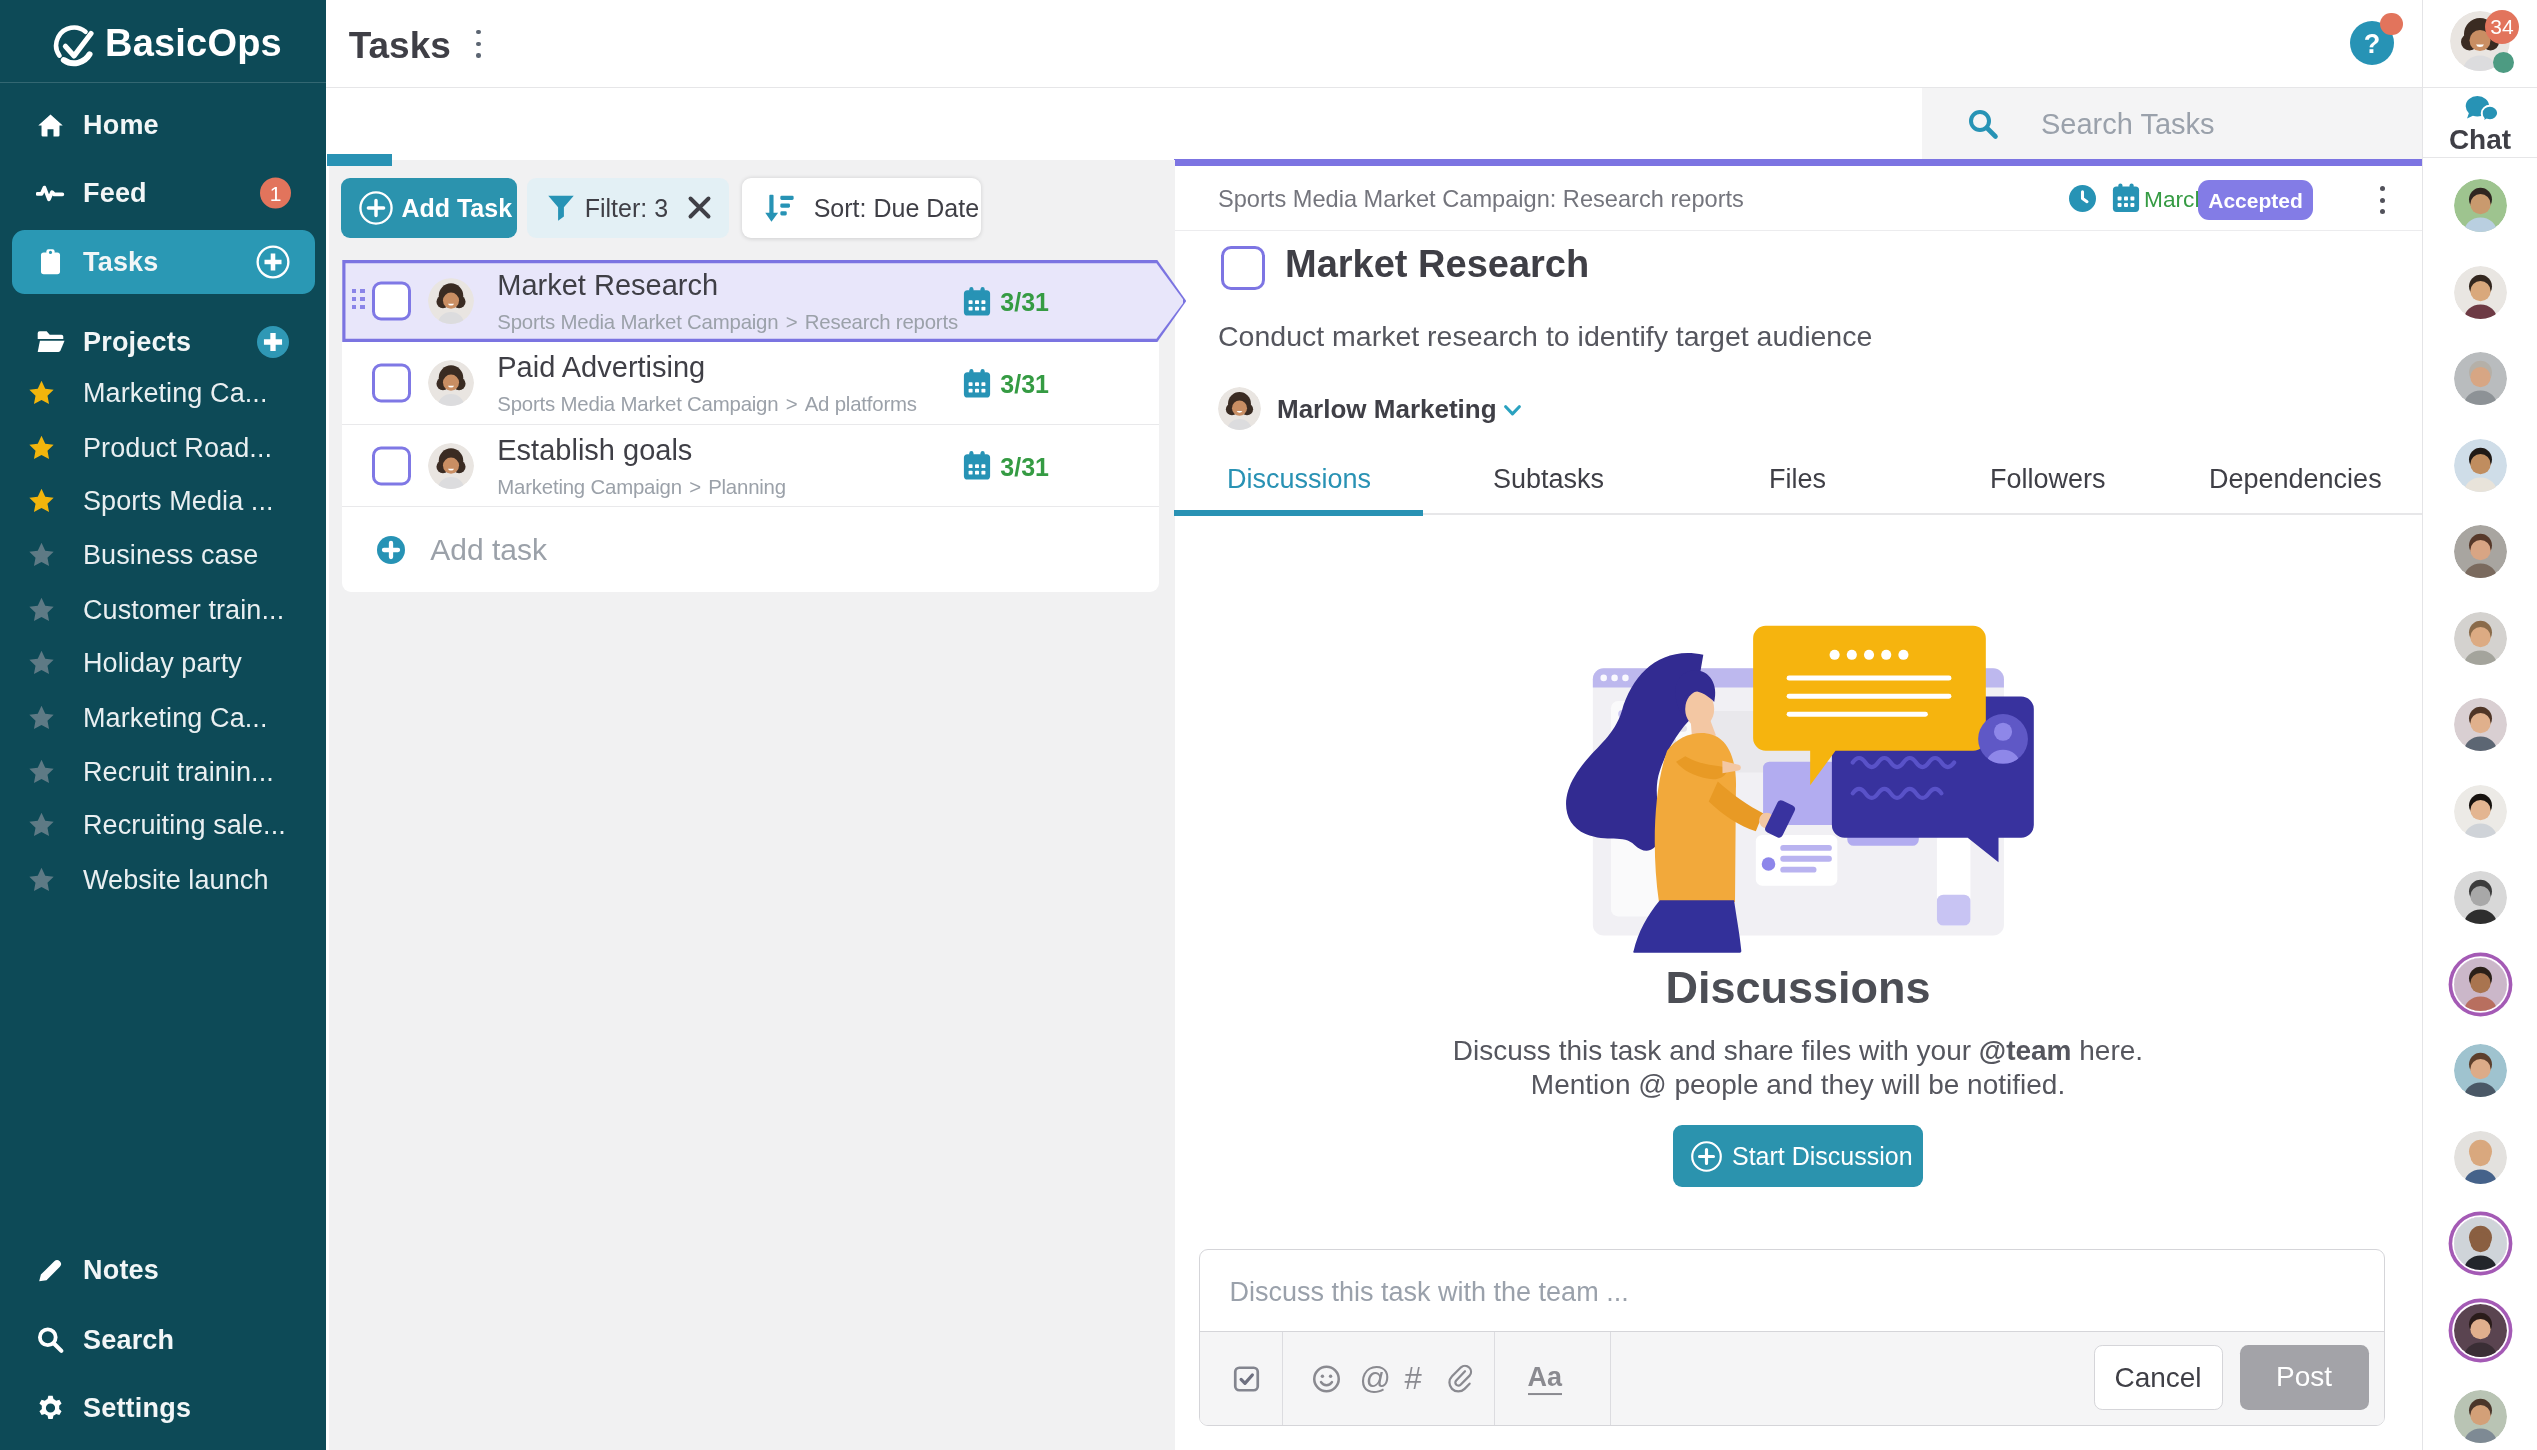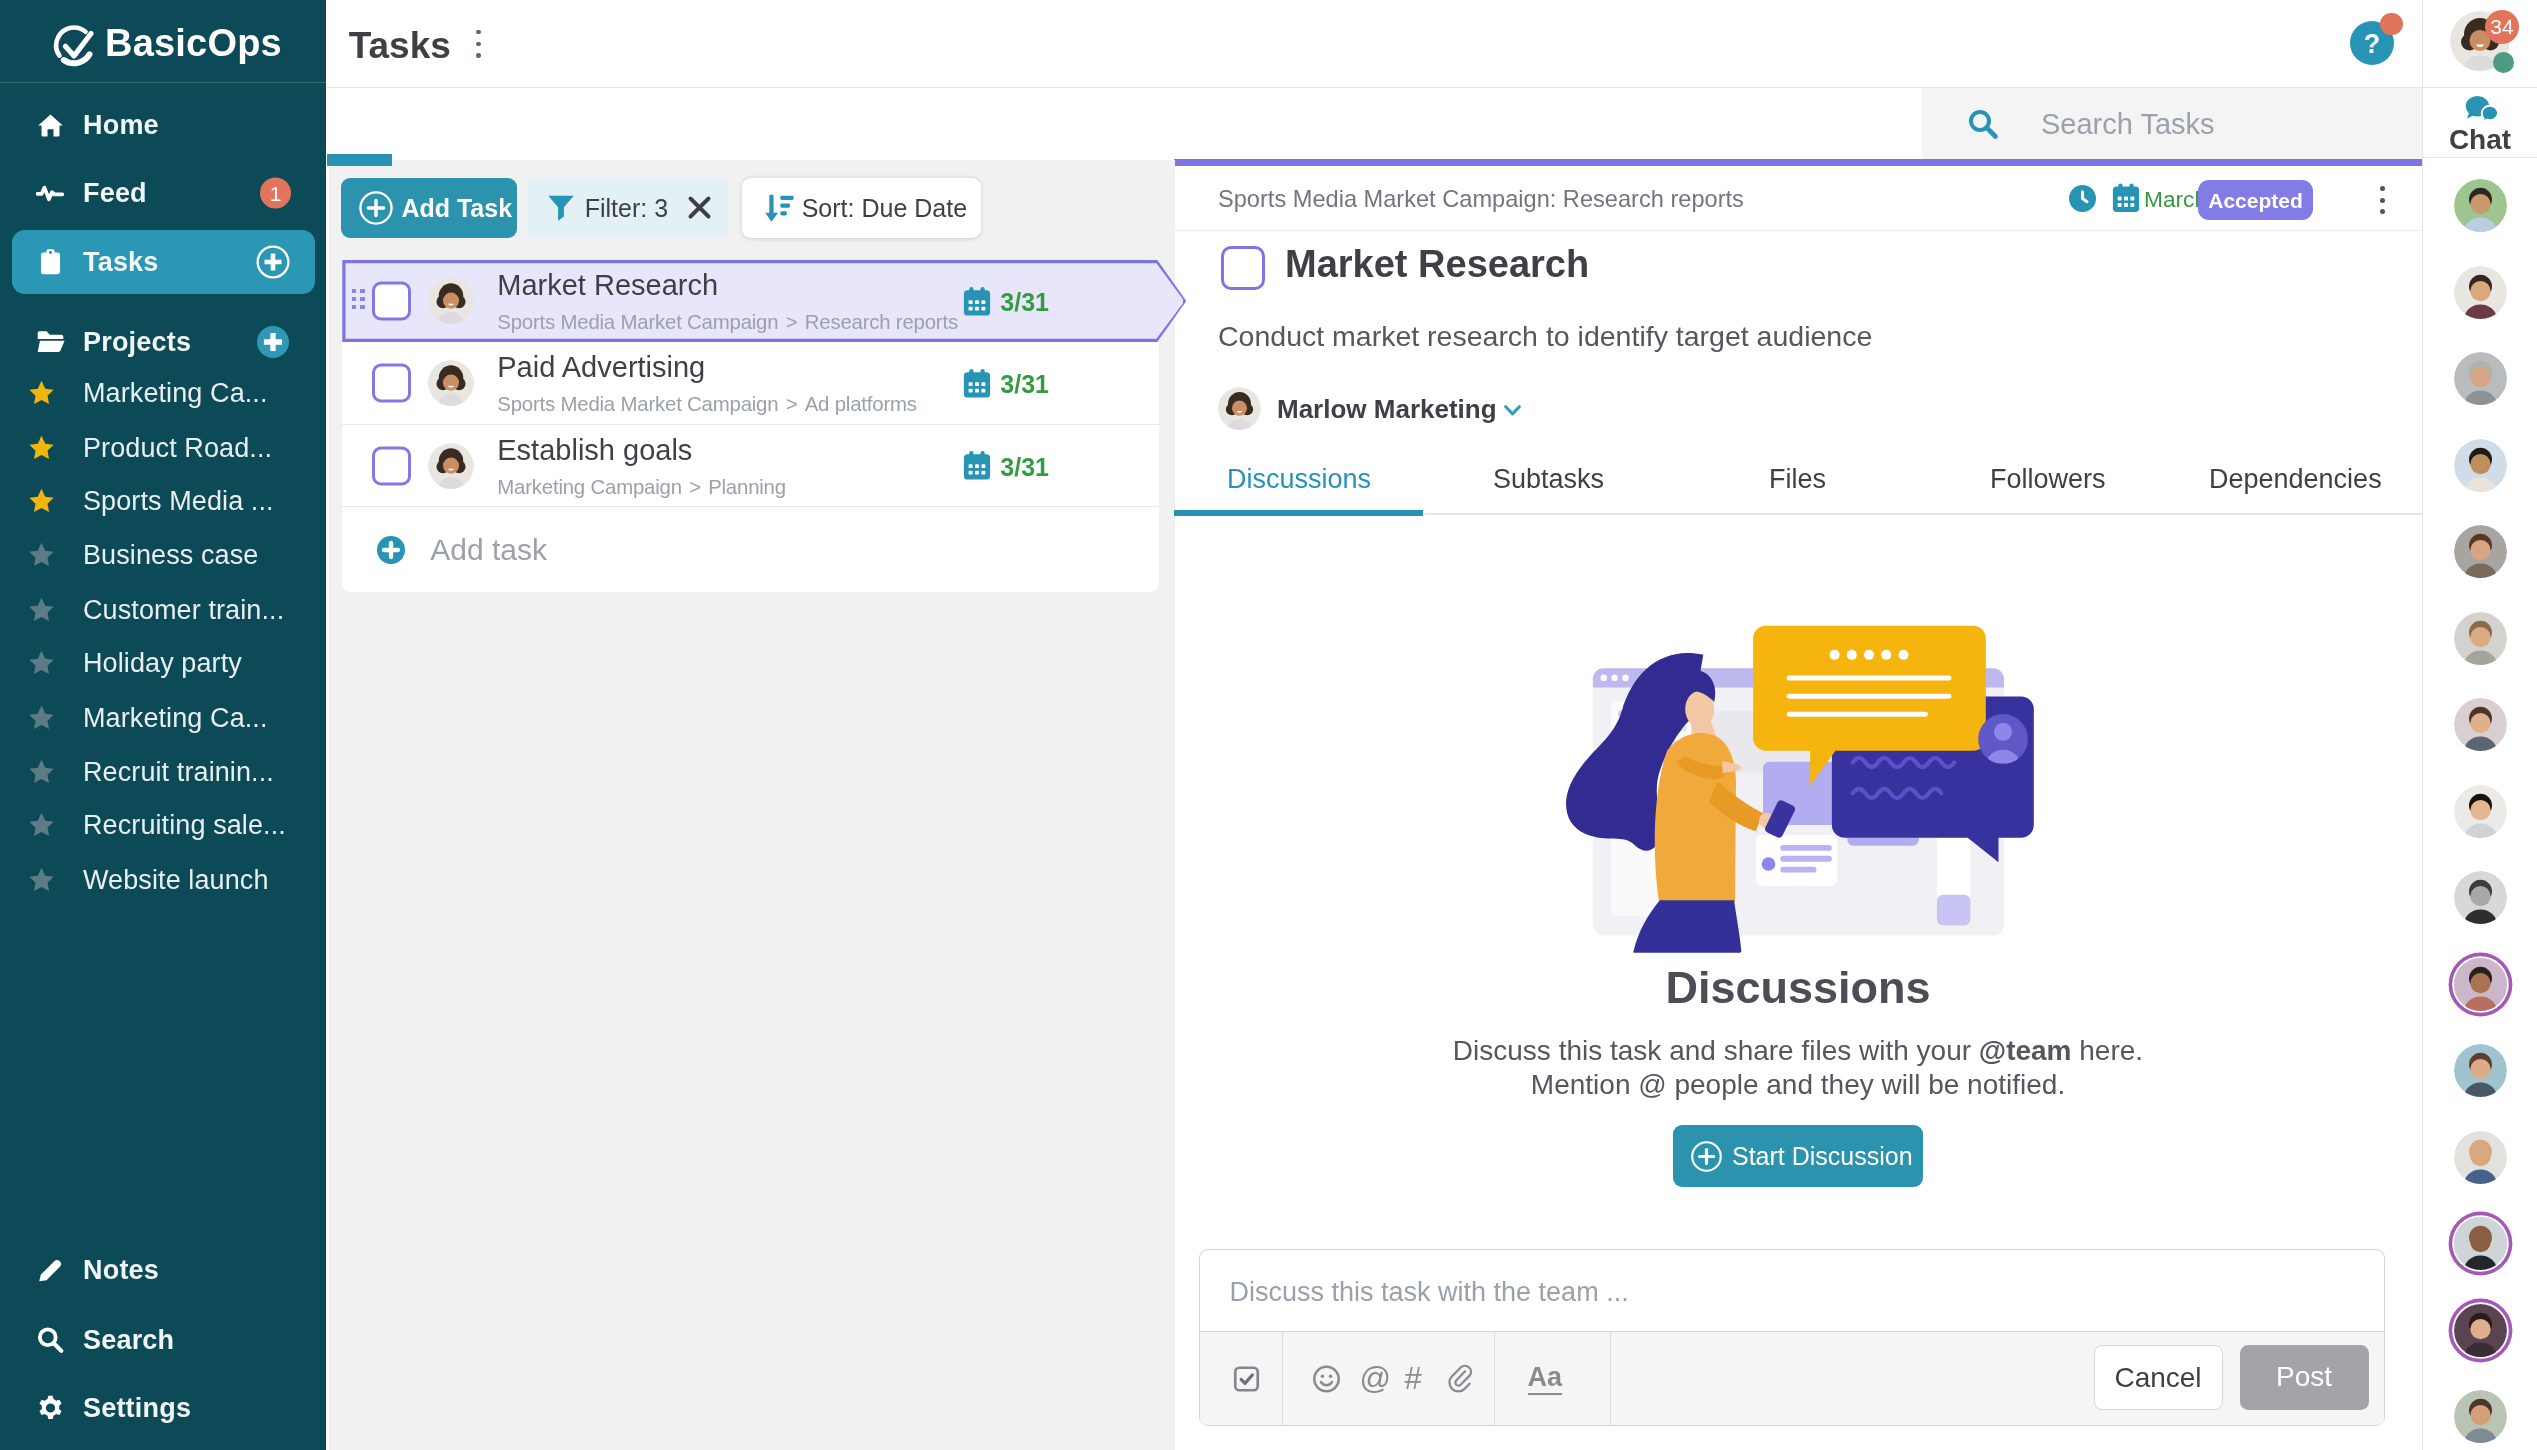--- a/index.html
+++ b/index.html
@@ -46,21 +46,21 @@
   .list-panel { position:absolute; left:2.7px; top:160px; width:846px; height:1291px; background:#F1F1F2; z-index:2; }
   .btn-addtask { position:absolute; left:12.7px; top:18px; width:176px; height:60px; border-radius:9px; background:var(--tealbtn); color:#fff; }
   .btn-addtask .plus { position:absolute; left:17px; top:11.8px; width:36px; height:36px; }
   .btn-addtask .lbl { white-space:nowrap; position:absolute; left:60px; top:0; height:60px; line-height:61px; font-size:25px; font-weight:600; }
   .chip-filter { position:absolute; left:198px; top:18px; width:202px; height:60px; border-radius:9px; background:#E3F0F5; }
   .chip-filter .funnel { position:absolute; left:19px; top:14.5px; width:30px; height:30px; }
   .chip-filter .lbl { white-space:nowrap; position:absolute; left:58px; top:0; height:60px; line-height:61px; font-size:25px; color:var(--ink); }
   .chip-filter .xmark { position:absolute; left:159px; top:16.3px; width:27px; height:27px; }
   .btn-sort { position:absolute; left:413px; top:18px; width:239px; height:60px; border-radius:9px; background:#fff; box-shadow:0 0.9px 4.5px rgba(0,0,0,0.14); }
   .btn-sort .sicon { position:absolute; left:20px; top:13.6px; width:33px; height:33px; }
-  .btn-sort .lbl { white-space:nowrap; position:absolute; left:60px; top:0; height:72px; line-height:61px; font-size:25px; color:var(--ink); }
+  .btn-sort .lbl { white-space:nowrap; position:absolute; left:72px; top:0; height:72px; line-height:61px; font-size:25px; color:var(--ink); }
   .rows { position:absolute; left:13.6px; top:100px; width:817px; }
   .trow { position:relative; background:#fff; height:82px; }
   .trow.r2 { }
   .trow-sel { position:relative; width:844px; height:82px;
     clip-path:polygon(0 0, 815px 0, 844px 41px, 815px 100%, 0 100%);
     background:#7B74E1; }
   .trow-sel-inner { position:absolute; left:3.2px; top:3.2px; right:3.2px; bottom:3.2px;
     clip-path:polygon(0 0, 811px 0, 839px 38px, 811px 100%, 0 100%);
     background:#E8E6FA; }
   .drag-dots { position:absolute; left:10px; top:29px; width:13.6px; height:21px; }

